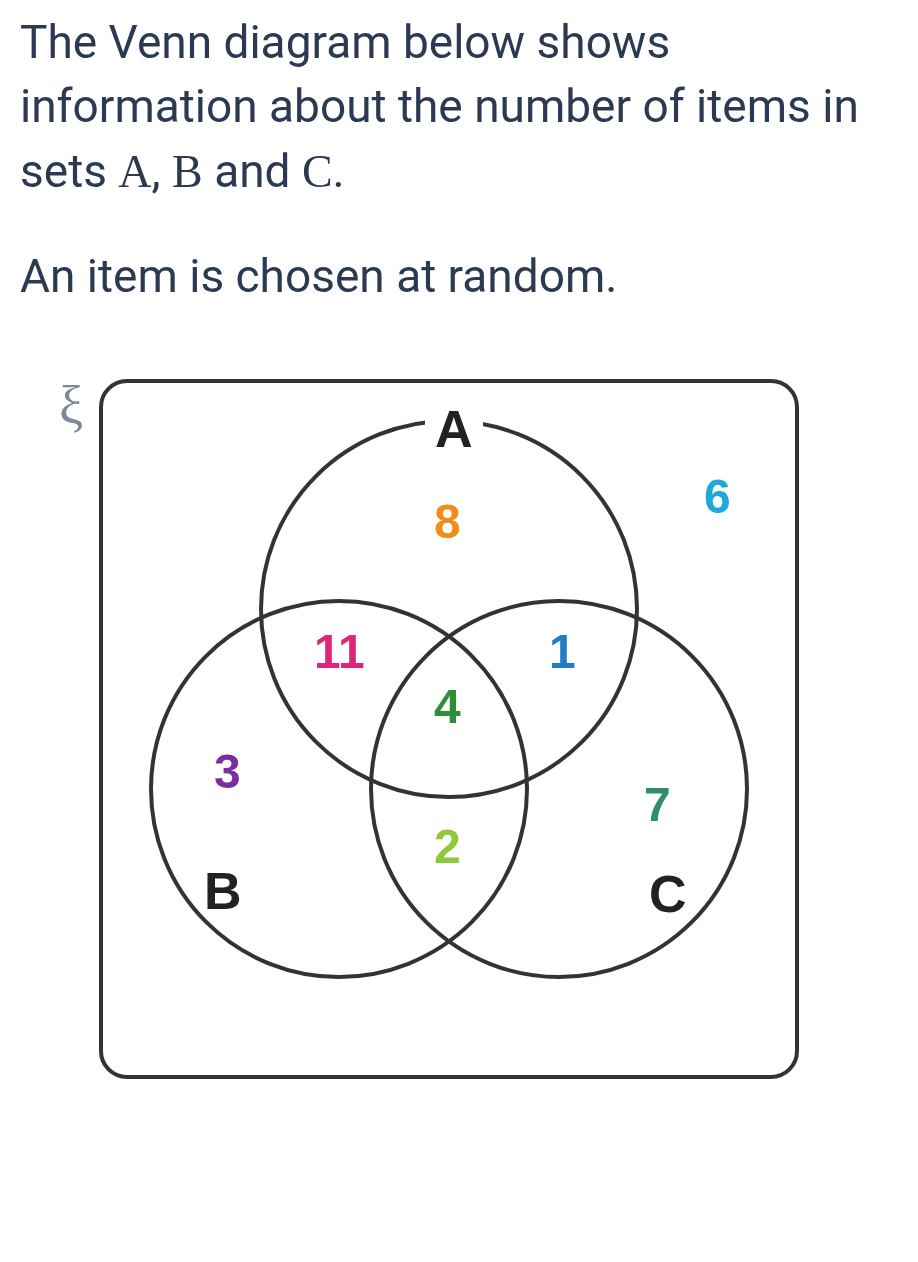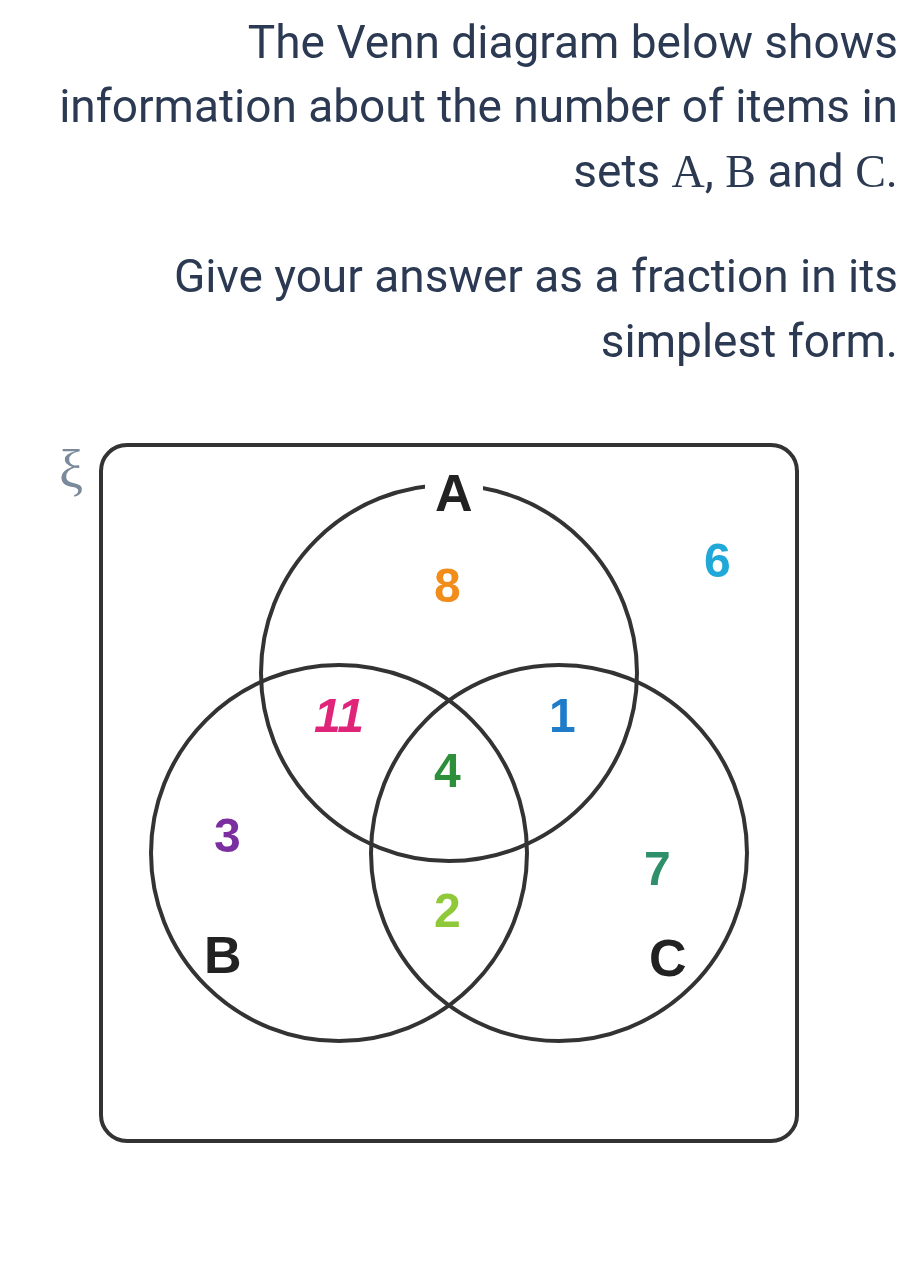--- a/index.html
+++ b/index.html
@@ -5,21 +5,21 @@
   * { margin: 0; padding: 0; box-sizing: border-box; }
   body {
     width: 918px;
     height: 1262px;
     background: #ffffff;
     font-family: -apple-system, BlinkMacSystemFont, "Segoe UI", Roboto, sans-serif;
     color: #2b3a52;
     overflow: hidden;
   }
   .question-text {
-    text-align: right;
+    text-align: left;
     font-size: 46px;
     line-height: 1.4;
     padding: 10px 20px 0 20px;
     font-weight: 400;
   }
   .question-text .mathvar {
     font-family: "Times New Roman", Georgia, serif;
     font-style: normal;
   }
   .block {
@@ -72,42 +72,42 @@
     font-size: 48px;
   }
 </style>
 </head>
 <body>
 
 <div class="question-text">
   <div class="block">
     <span>The Venn diagram below shows information about the number of items in sets </span><span class="mathvar">A</span><span>, </span><span class="mathvar">B</span><span> and </span><span class="mathvar">C</span><span>.</span>
   </div>
-  <div>Give your answer as a fraction in its simplest form.</div>
+  <div class="block">An item is chosen at random.</div>
 </div>
 
 <div class="diagram-wrap">
   <div class="venn-container">
     <div class="xi-symbol">ξ</div>
     <div class="universal-box"></div>
 
     <div class="circle" style="width:380px;height:380px;left:170px;top:50px;"></div>
 
     <div class="circle" style="width:380px;height:380px;left:60px;top:230px;"></div>
 
     <div class="circle" style="width:380px;height:380px;left:280px;top:230px;"></div>
 
     <div class="label set-label" style="left:336px;top:30px;background:#fff;padding:0 10px;">A</div>
 
     <div class="label set-label" style="left:115px;top:492px;">B</div>
 
     <div class="label set-label" style="left:560px;top:495px;">C</div>
 
     <div class="label num" style="left: 345px; top: 125px; color: rgb(242, 140, 26);">8</div>
-    <div class="label num" style="left: 225px; top: 255px; color: rgb(224, 36, 122); font-style: italic;">11</div>
+    <div class="label num" style="left: 225px; top: 255px; color: rgb(224, 36, 122);">11</div>
     <div class="label num" style="left: 460px; top: 255px; color: rgb(31, 124, 201);">1</div>
     <div class="label num" style="left: 345px; top: 310px; color: rgb(46, 143, 58);">4</div>
     <div class="label num" style="left: 125px; top: 375px; color: rgb(122, 46, 160);">3</div>
     <div class="label num" style="left: 345px; top: 450px; color: rgb(143, 201, 58);">2</div>
     <div class="label num" style="left: 555px; top: 408px; color: rgb(46, 143, 106);">7</div>
     <div class="label num" style="left: 615px; top: 100px; color: rgb(31, 168, 216);">6</div>
   </div>
 </div>
 
 </body></html>

